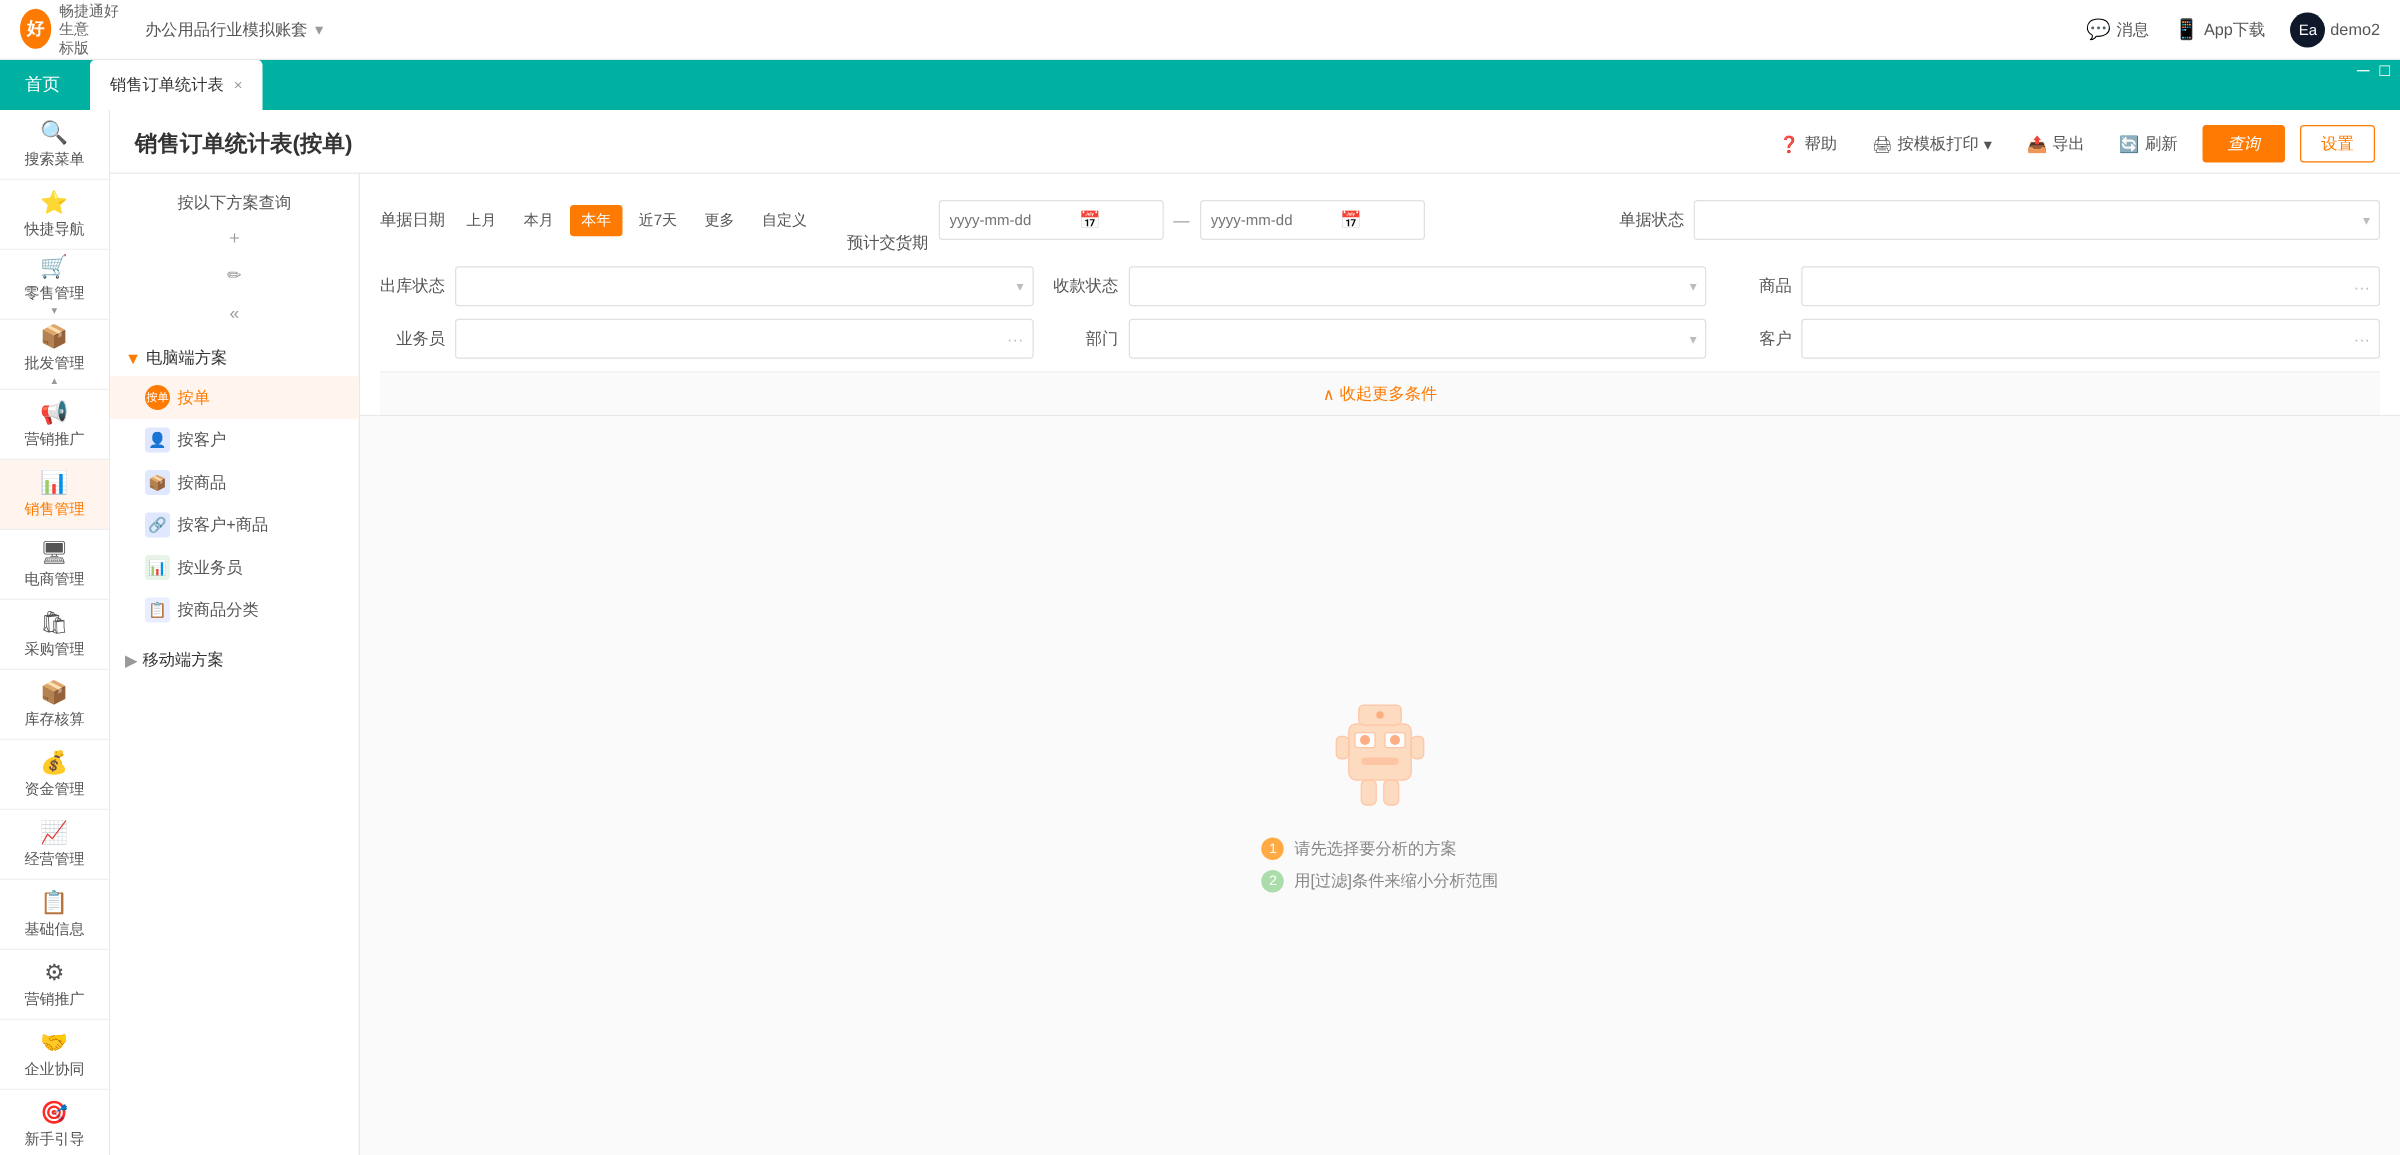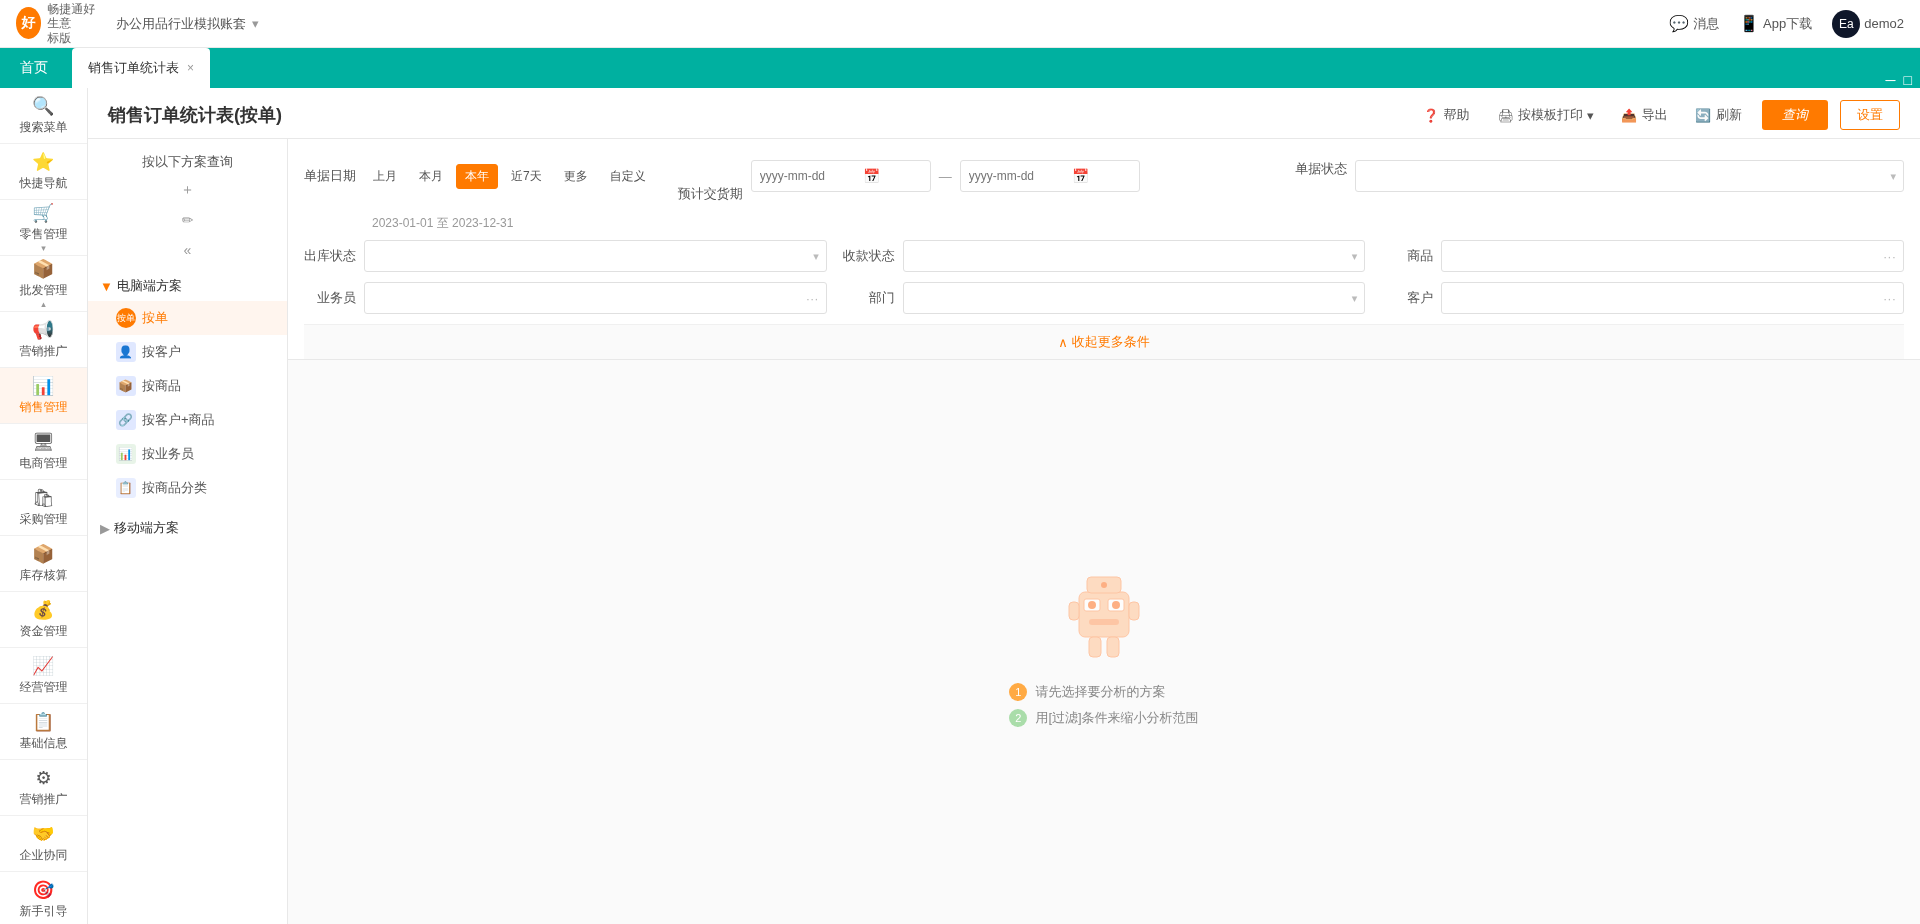--- a/index.html
+++ b/index.html
@@ -68,21 +68,21 @@
       justify-content: center;
       color: white;
       font-size: 12px;
     }
 
     
     .tabbar {
       height: 40px;
       background: #00b0a0;
       display: flex;
-      align-items: flex-end;
+      align-items: flex-start;
       padding: 0 0;
     }
     .tab-home {
       height: 40px;
       padding: 0 20px;
       display: flex;
       align-items: center;
       color: white;
       font-size: 14px;
       cursor: pointer;
@@ -720,32 +720,29 @@
                 <input class="filter-date-input" type="text" placeholder="yyyy-mm-dd" style="">
                 <span class="cal-icon">📅</span>
               </div>
               <span class="date-dash">—</span>
               <div class="filter-date-input-wrap">
                 <input class="filter-date-input" type="text" placeholder="yyyy-mm-dd" style="">
                 <span class="cal-icon">📅</span>
               </div>
             </div>
 
-            <div class="filter-field" style="flex: 1; display: flex; align-items: flex-start; gap: 8px;">
+            <div class="filter-field" style="flex: 1; display: flex; align-items: center; gap: 8px;">
               <span class="field-label">单据状态</span>
               <div class="field-input-wrap">
                 <input class="field-input" type="text" style="">
                 <span class="field-chevron">▾</span>
               </div>
             </div>
           </div>
 
-          <div style="padding: 2px 0 8px 68px; font-size: 12px; color: #999;">
-            <span>2023-01-01 至 2023-12-31</span>
-          </div>
 
           <div class="filter-row">
             <div class="filter-field" style="flex: 1; display: flex; align-items: center; gap: 8px;">
               <span class="field-label">出库状态</span>
               <div class="field-input-wrap">
                 <input class="field-input" type="text" style="">
                 <span class="field-chevron">▾</span>
               </div>
             </div>
             <div class="filter-field" style="flex: 1; display: flex; align-items: center; gap: 8px;">

